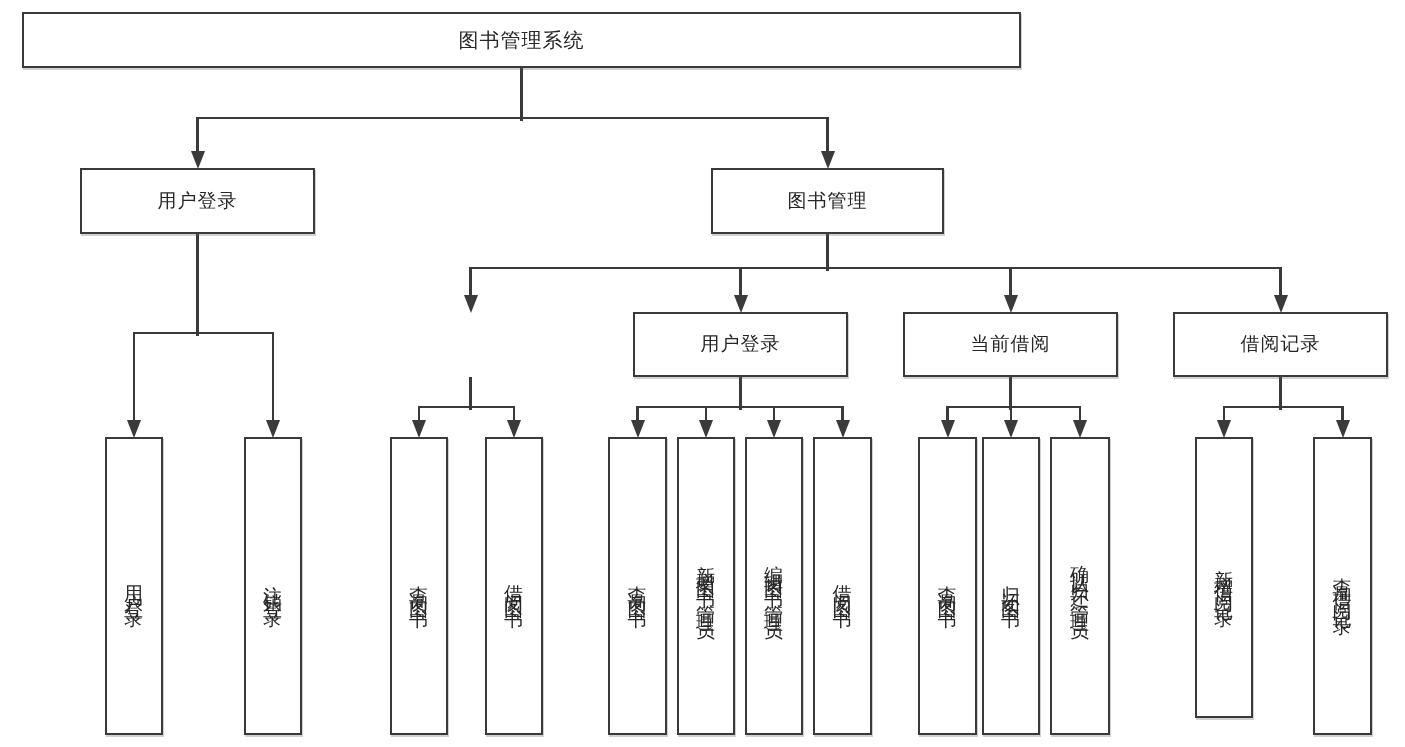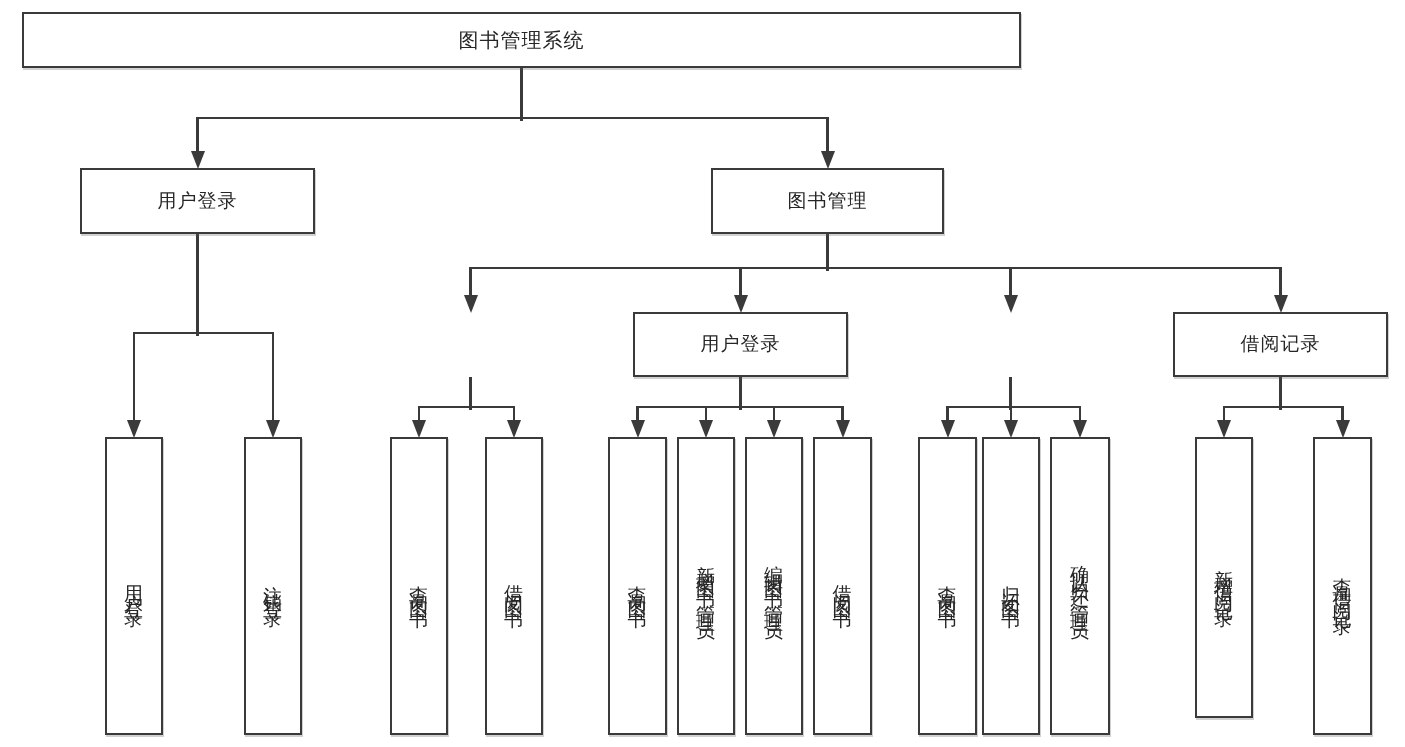--- a/index.html
+++ b/index.html
@@ -125,20 +125,23 @@
     </div>
     <div class="node" style="left: 80px; top: 168px; width: 235px; height: 66px; border-color: rgb(58, 58, 58); background: rgb(255, 255, 255);">
       <span class="node-label" style="color: rgb(38, 38, 38);">用户登录</span>
     </div>
     <div class="node" style="left: 711px; top: 168px; width: 233px; height: 66px; border-color: rgb(58, 58, 58); background: rgb(255, 255, 255);">
       <span class="node-label" style="color: rgb(38, 38, 38);">图书管理</span>
     </div>
     <div class="node" style="left: 633px; top: 312px; width: 215px; height: 65px; border-color: rgb(58, 58, 58); background: rgb(255, 255, 255);">
       <span class="node-label" style="color: rgb(38, 38, 38);">用户登录</span>
     </div>
+    <div class="node" style="left: 903px; top: 312px; width: 215px; height: 65px; border-color: rgb(58, 58, 58); background: rgb(255, 255, 255);">
+      <span class="node-label" style="color: rgb(38, 38, 38);">当前借阅</span>
+    </div>
     <div class="node" style="left: 1173px; top: 312px; width: 215px; height: 65px; border-color: rgb(58, 58, 58); background: rgb(255, 255, 255);">
       <span class="node-label" style="color: rgb(38, 38, 38);">借阅记录</span>
     </div>
     <div class="node vert" style="left: 105px; top: 437px; width: 58px; height: 298px; border-color: rgb(58, 58, 58); background: rgb(255, 255, 255);">
       <span class="node-label" style="color: rgb(38, 38, 38);">用户登录</span>
     </div>
     <div class="node vert" style="left: 244px; top: 437px; width: 58px; height: 298px; border-color: rgb(58, 58, 58); background: rgb(255, 255, 255);">
       <span class="node-label" style="color: rgb(38, 38, 38);">注销登录</span>
     </div>
     <div class="node vert" style="left: 390px; top: 437px; width: 58px; height: 298px; border-color: rgb(58, 58, 58); background: rgb(255, 255, 255);">

